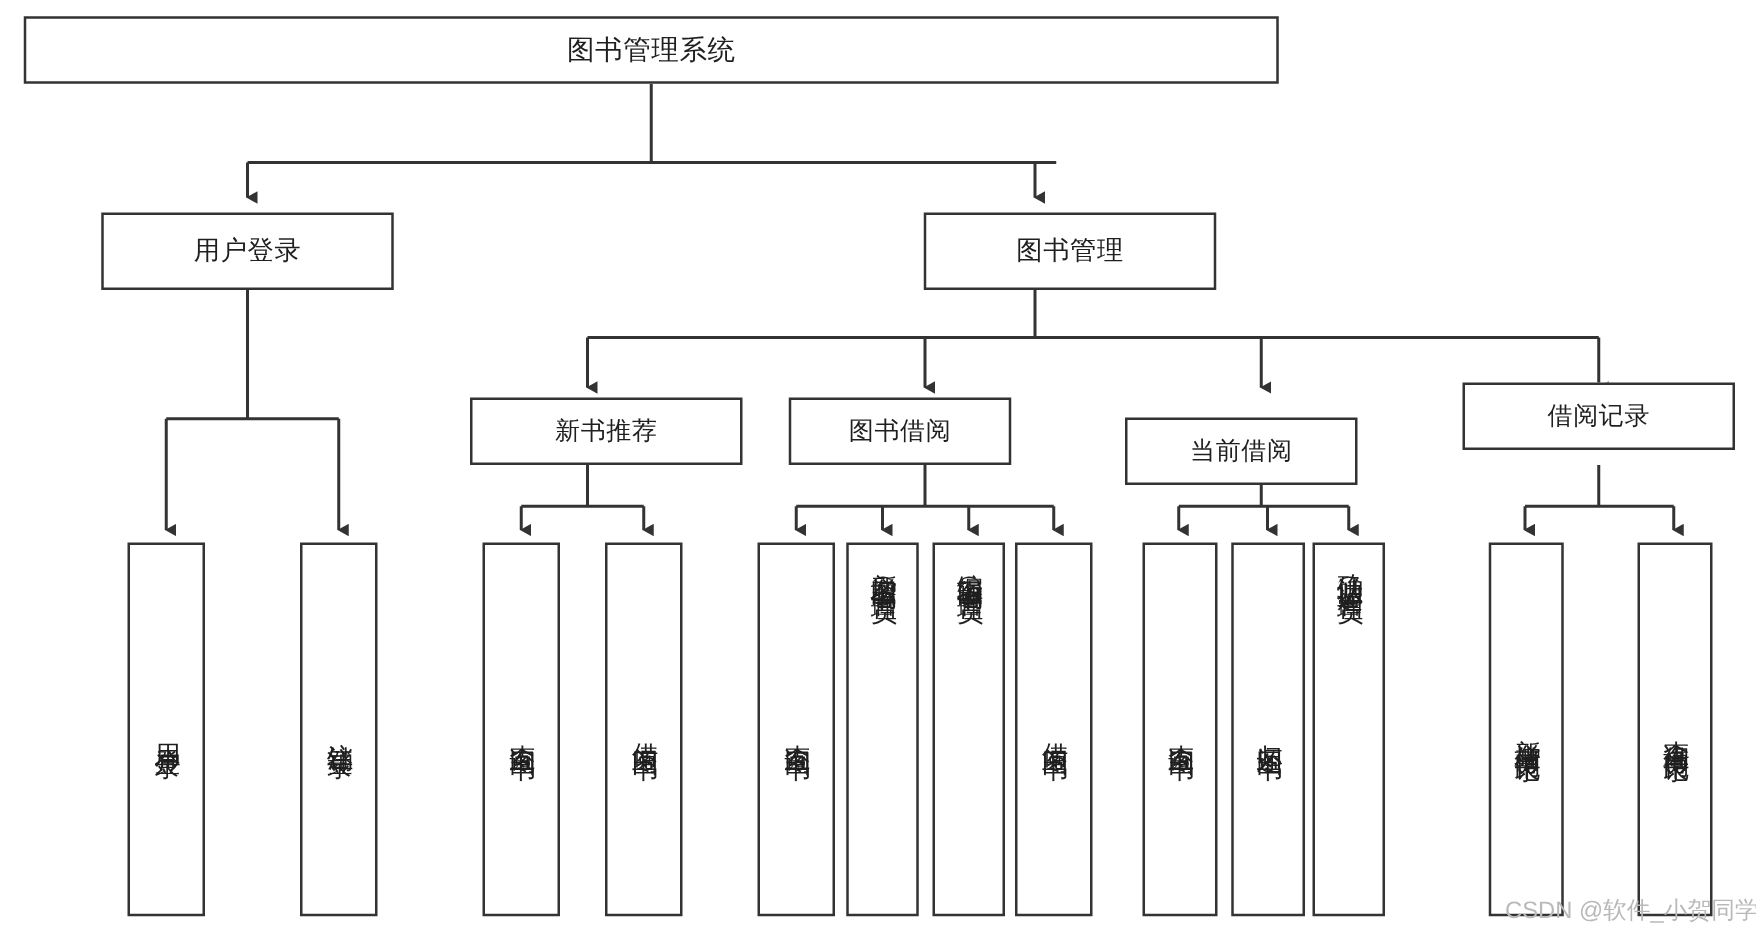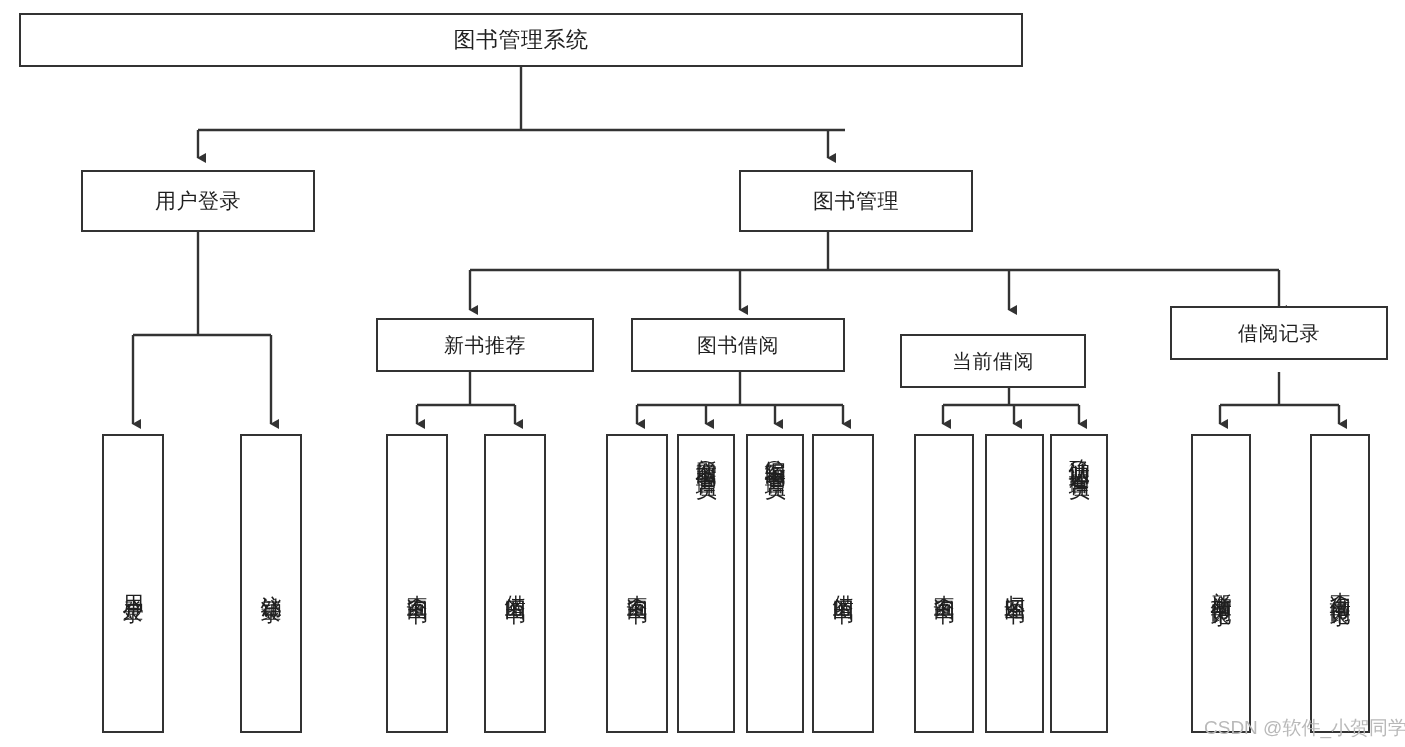--- a/index.html
+++ b/index.html
@@ -146,21 +146,21 @@
   </div>
 
   <div class="node level2" style="left:711px; top:170px; width:234px; height:62px;margin-left:28px;">
     <span class="node-label">图书管理</span>
   </div>
 
   <div class="node level3" style="left:376px; top:318px; width:218px; height:54px;">
     <span class="node-label">新书推荐</span>
   </div>
 
-  <div class="node level3" style="left:631px; top:318px; width:214px; height:54px;">
+  <div class="node level3" style="left:631px; top:318px; width:178px; height:54px;">
     <span class="node-label">图书借阅</span>
   </div>
 
   <div class="node level3" style="left:900px; top:334px; width:186px; height:54px;">
     <span class="node-label">当前借阅</span>
   </div>
 
   <div class="node level3" style="left:1170px; top:306px; width:218px; height:54px;">
     <span class="node-label">借阅记录</span>
   </div>

